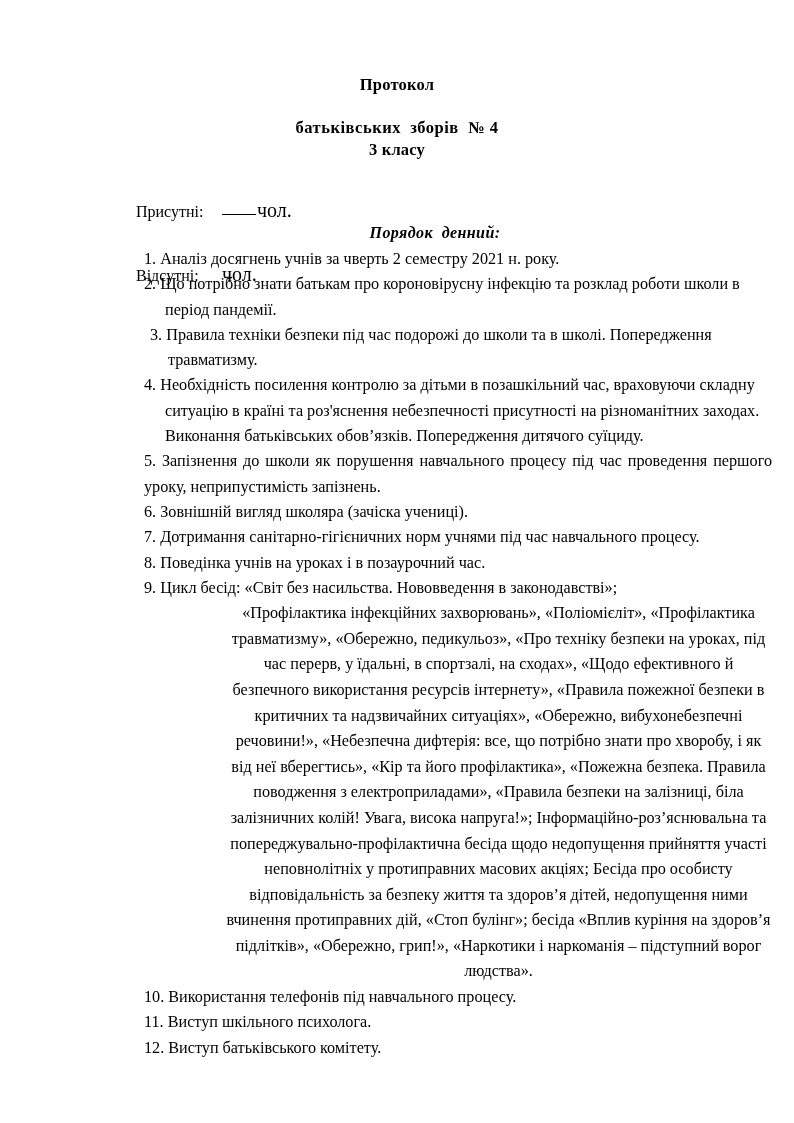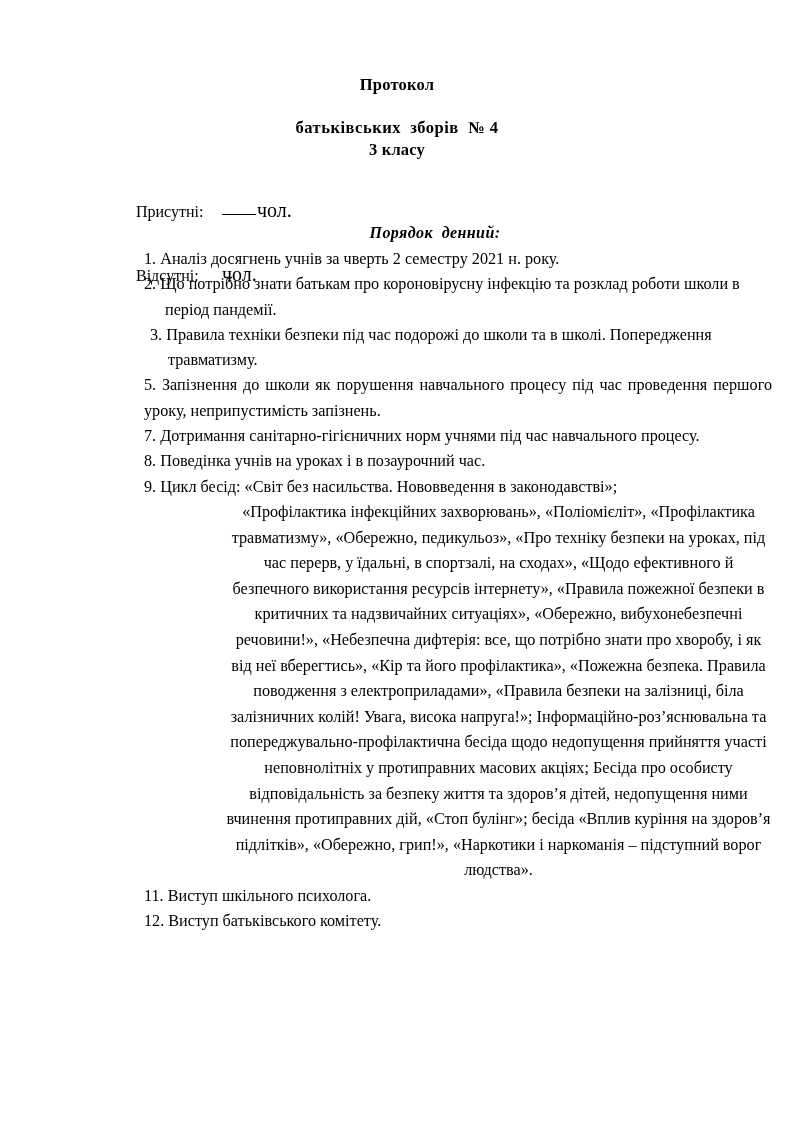--- a/index.html
+++ b/index.html
@@ -147,39 +147,48 @@
     </div>
 
     <div class="item">
       <span class="hang">2. Що потрібно знати батькам про короновірусну інфекцію та розклад роботи школи  в період пандемії.</span>
     </div>
 
     <div class="item indent-a">
       <span class="hang">3. Правила  техніки  безпеки  під час подорожі до школи та в школі. Попередження  травматизму.</span>
     </div>
 
+    <div class="item">
+      <span class="hang">4. Необхідність посилення контролю за дітьми в позашкільний час, враховуючи складну ситуацію в країні та роз'яснення небезпечності присутності на різноманітних заходах. Виконання  батьківських обов’язків. Попередження  дитячого  суїциду.</span>
+    </div>
 
     <div class="item justify">
       <span>5.  Запізнення  до  школи  як  порушення  навчального  процесу  під  час проведення першого уроку, неприпустимість запізнень.</span>
     </div>
 
+    <div class="item">
+      <span>6. Зовнішній вигляд школяра (зачіска учениці).</span>
+    </div>
 
     <div class="item justify">
       <span>7.  Дотримання  санітарно-гігієничних  норм  учнями  під  час  навчального процесу.</span>
     </div>
 
     <div class="item">
       <span>8. Поведінка учнів на уроках і в позаурочний час.</span>
     </div>
 
     <div class="item">
       <div>9. Цикл бесід:  «Світ без насильства. Нововведення в законодавстві»;</div>
       <div class="subblock">«Профілактика інфекційних захворювань», «Поліомієліт», «Профілактика травматизму», «Обережно, педикульоз», «Про техніку безпеки на уроках, під час перерв, у їдальні, в спортзалі, на сходах», «Щодо ефективного й безпечного використання ресурсів інтернету», «Правила пожежної безпеки в критичних та надзвичайних ситуаціях», «Обережно, вибухонебезпечні речовини!», «Небезпечна дифтерія: все, що потрібно знати про хворобу, і як від неї вберегтись», «Кір та його профілактика», «Пожежна безпека. Правила поводження з електроприладами», «Правила безпеки на залізниці, біла залізничних колій! Увага, висока напруга!»; Інформаційно-роз’яснювальна та попереджувально-профілактична бесіда щодо недопущення прийняття участі неповнолітніх у протиправних масових акціях; Бесіда про особисту відповідальність за безпеку життя та здоров’я дітей, недопущення ними вчинення протиправних дій, «Стоп булінг»; бесіда «Вплив куріння на здоров’я підлітків», «Обережно, грип!», «Наркотики і наркоманія – підступний ворог людства».</div>
     </div>
 
+    <div class="item">
+      <span>10. Використання телефонів під навчального процесу.</span>
+    </div>
 
     <div class="item">
       <span>11. Виступ шкільного психолога.</span>
     </div>
 
     <div class="item">
       <span>12. Виступ батьківського комітету.</span>
     </div>
 
   </div>

